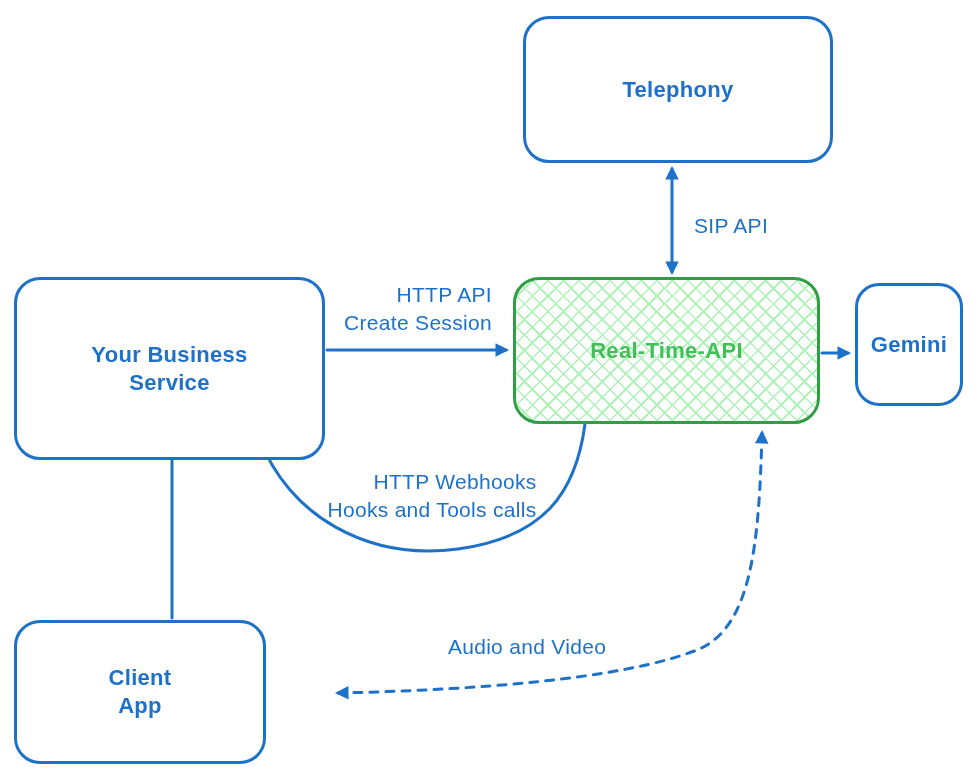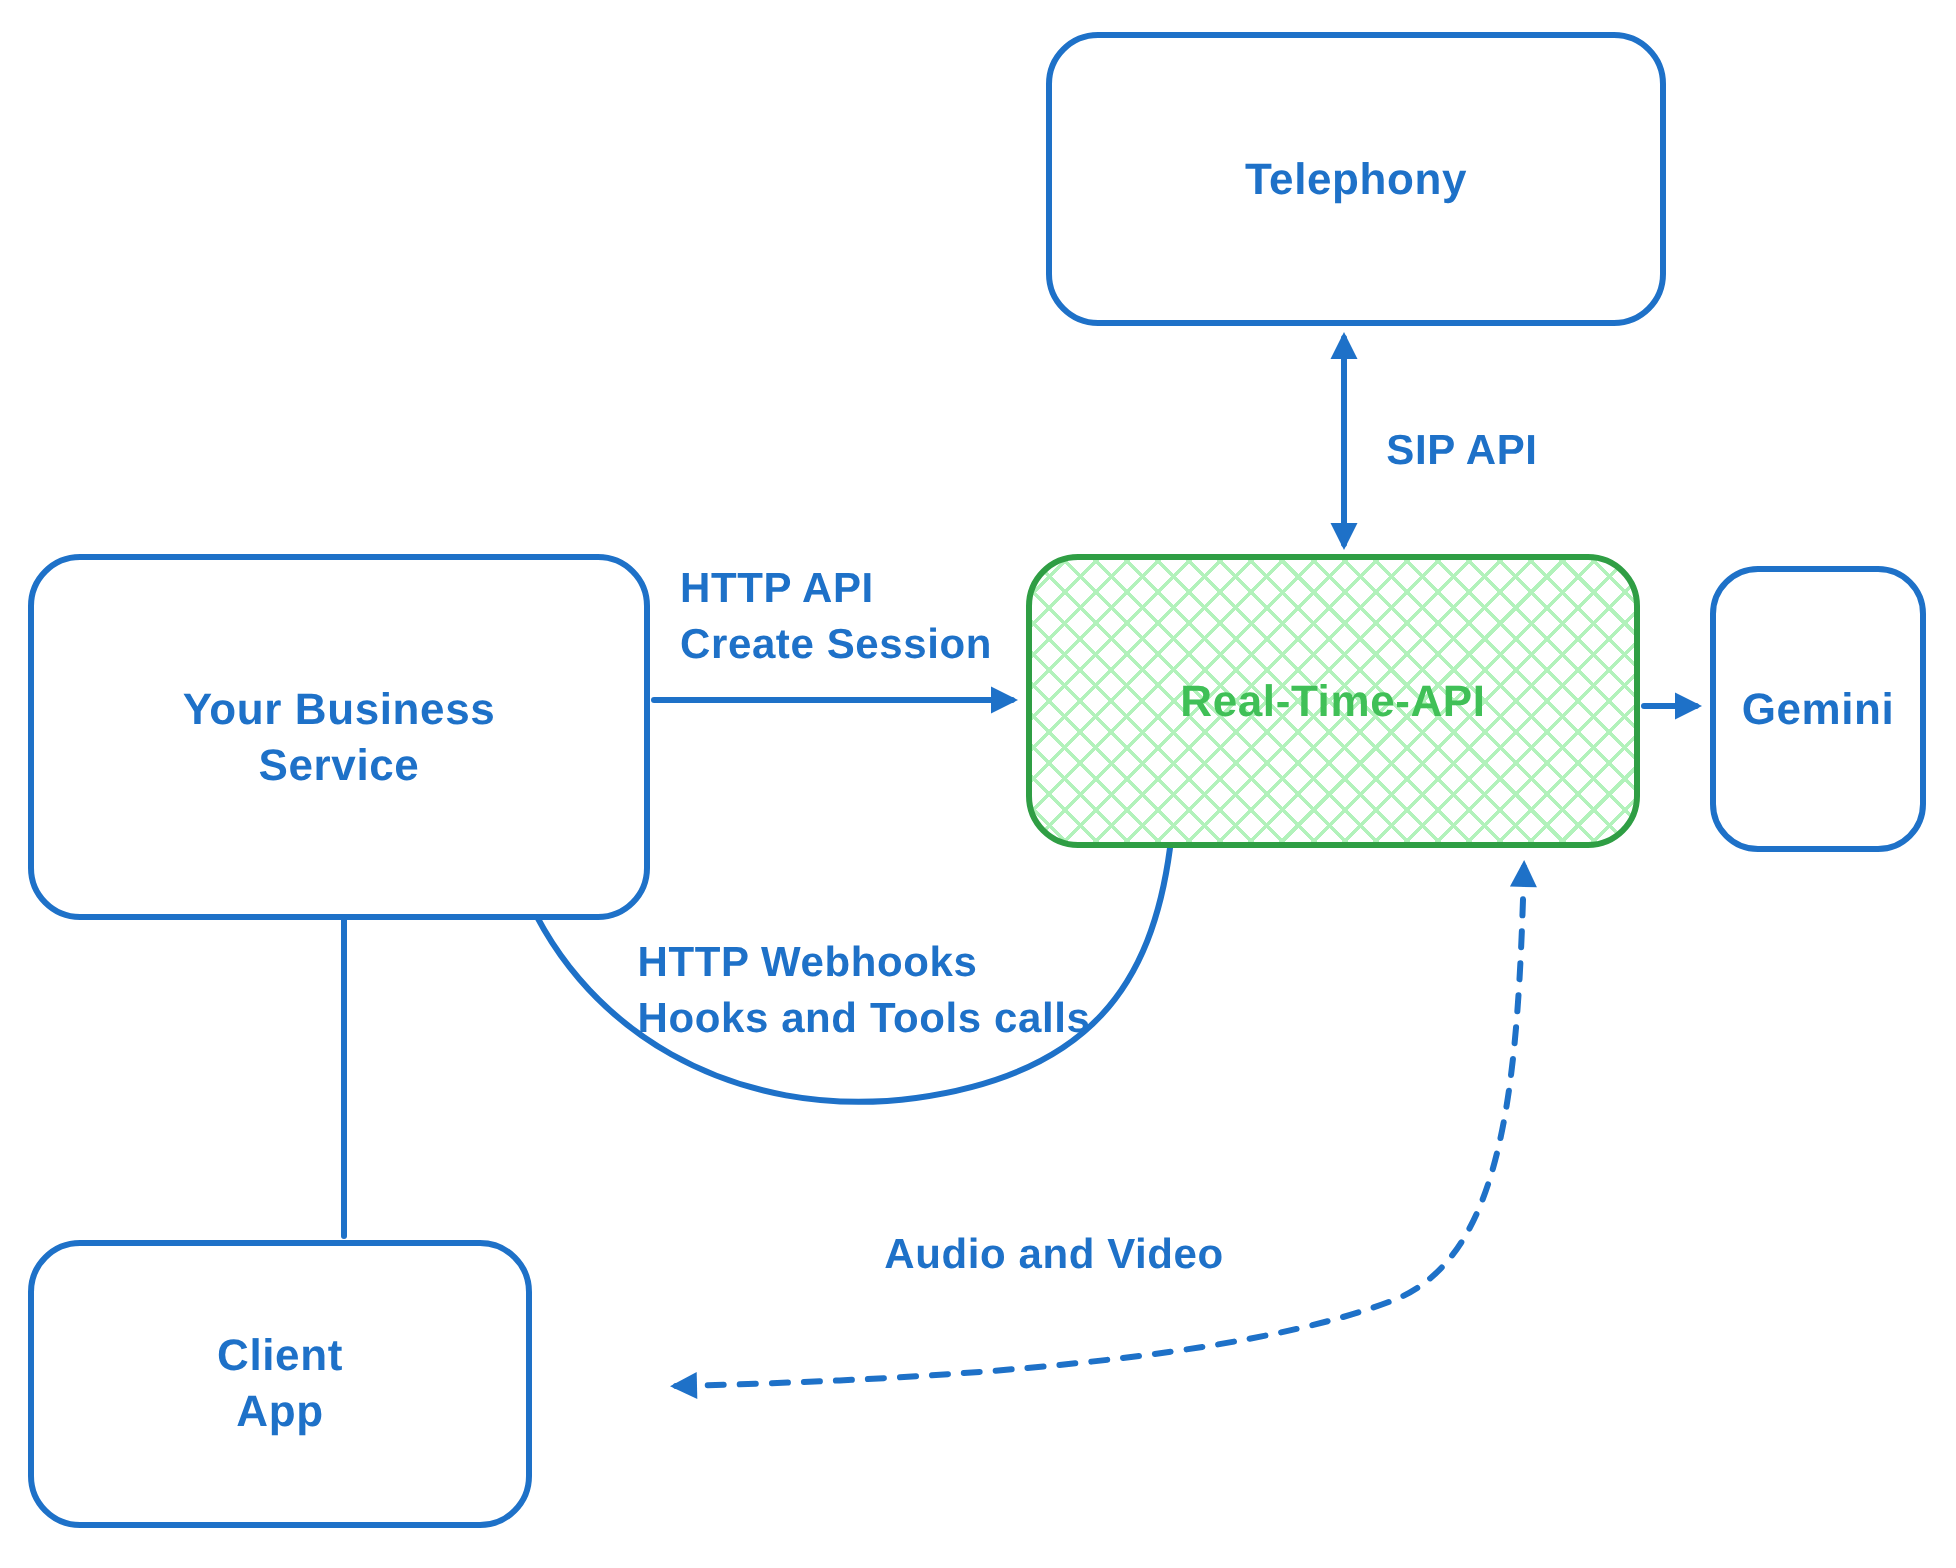--- a/index.html
+++ b/index.html
@@ -25,22 +25,22 @@
   }
   .node-green{
     border:3.5px solid var(--green_border);color:var(--green_text);
     background-color:var(--background);
     background-image:
       repeating-linear-gradient(45deg,  var(--green_hatch) 0 1.8px, transparent 1.8px 11px),
       repeating-linear-gradient(135deg, var(--green_hatch) 0 1.8px, transparent 1.8px 11px);
   }
   .edge-label{
     position:absolute;transform:translate(-50%,-50%);
-    color:var(--blue);font-size:21px;font-weight:700;line-height:28px;
-    letter-spacing:.3px;text-align:left;white-space:nowrap;
+    color:var(--blue);font-size:21px;font-weight:400;line-height:28px;
+    letter-spacing:.3px;text-align:right;white-space:nowrap;
   }
   .line{display:block;}
 </style>
 </head>
 <body>
 
 <div class="canvas">
 
   <svg class="edges" viewBox="0 0 978 784" xmlns="http://www.w3.org/2000/svg">
     <defs>
@@ -68,36 +68,36 @@
 
   <div class="node" style="left:14px;top:277px;width:311px;height:183px;">
     <span class="line">Your Business</span>
     <span class="line">Service</span>
   </div>
 
   <div class="node node-green" style="left:513px;top:277px;width:307px;height:147px;">
     <span class="line">Real-Time-API</span>
   </div>
 
-  <div class="node" style="left:855px;top:283px;width:108px;height:143px;border-radius:24px;">
+  <div class="node" style="left:855px;top:283px;width:108px;height:123px;border-radius:24px;">
     <span class="line">Gemini</span>
   </div>
 
   <div class="node" style="left:14px;top:620px;width:252px;height:144px;">
     <span class="line">Client</span>
     <span class="line">App</span>
   </div>
 
   <div class="edge-label" style="left:731px;top:226px;">SIP API</div>
 
   <div class="edge-label" style="left:418px;top:309px;">
     <span class="line">HTTP API</span>
     <span class="line">Create Session</span>
   </div>
 
   <div class="edge-label" style="left:432px;top:496px;">
     <span class="line">HTTP Webhooks</span>
     <span class="line">Hooks and Tools calls</span>
   </div>
 
-  <div class="edge-label" style="left:527px;top:628px;">Audio and Video</div>
+  <div class="edge-label" style="left:527px;top:647px;">Audio and Video</div>
 
 </div>
 
 </body></html>

